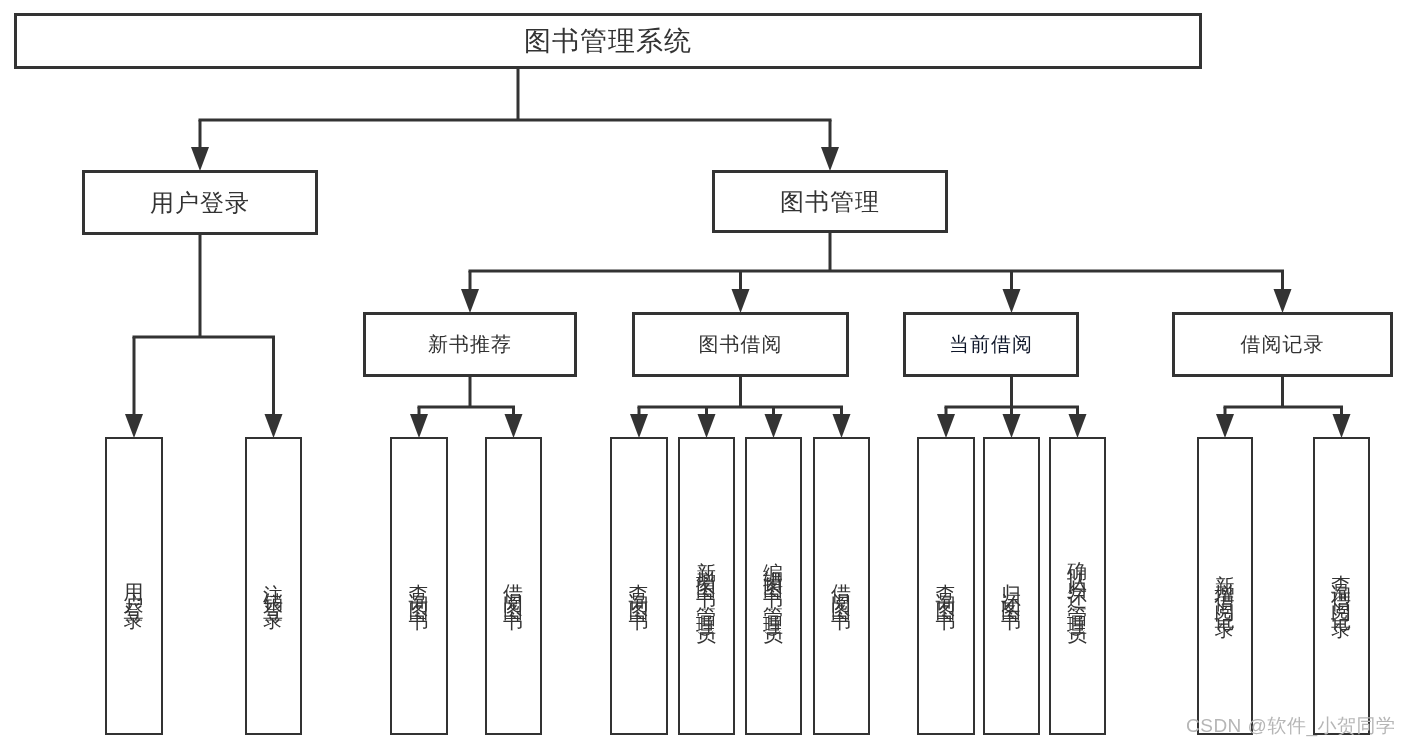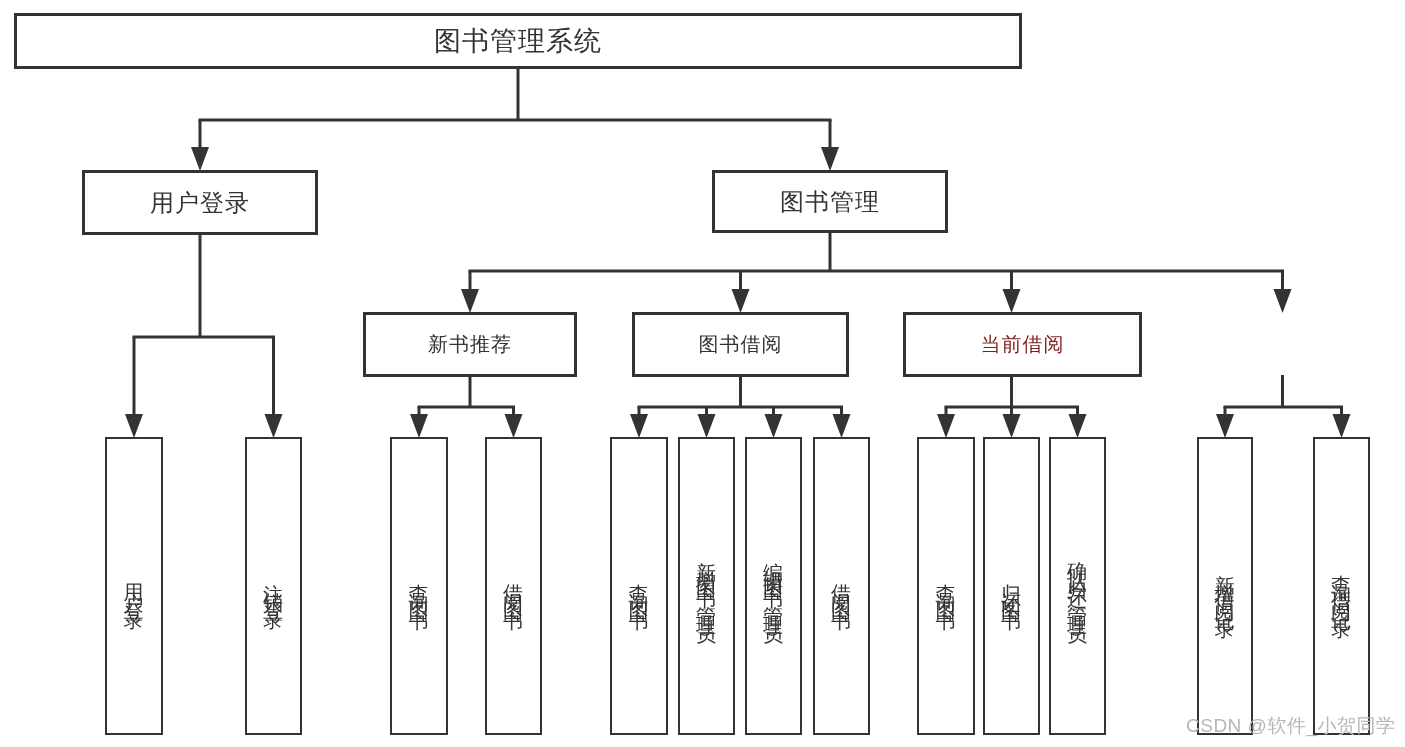--- a/index.html
+++ b/index.html
@@ -108,37 +108,40 @@
       <line x1="1077.5" y1="407" x2="1077.5" y2="417" stroke="#333333" stroke-width="3"></line>
       <polygon points="1068.5,414 1086.5,414 1077.5,438" fill="#333333"></polygon>
       <line x1="1282.5" y1="375" x2="1282.5" y2="407" stroke="#333333" stroke-width="3"></line>
       <line x1="1223.5" y1="407" x2="1343" y2="407" stroke="#333333" stroke-width="3"></line>
       <line x1="1225" y1="407" x2="1225" y2="417" stroke="#333333" stroke-width="3"></line>
       <polygon points="1216,414 1234,414 1225,438" fill="#333333"></polygon>
       <line x1="1341.5" y1="407" x2="1341.5" y2="417" stroke="#333333" stroke-width="3"></line>
       <polygon points="1332.5,414 1350.5,414 1341.5,438" fill="#333333"></polygon>
     </svg>
   <div id="watermark" style="color: rgb(182, 182, 182);">CSDN @软件_小贺同学</div>
-<div class="node lv1" style="left: 14px; top: 13px; width: 1008px; height: 56px; border-color: rgb(51, 51, 51); color: rgb(51, 51, 51);">
+<div class="node lv1" style="left: 14px; top: 13px; width: 1188px; height: 56px; border-color: rgb(51, 51, 51); color: rgb(51, 51, 51);">
       <span class="node-label">图书管理系统</span>
     </div>
     <div class="node lv2" style="left: 82px; top: 170px; width: 236px; height: 65px; border-color: rgb(51, 51, 51); color: rgb(51, 51, 51);">
       <span class="node-label">用户登录</span>
     </div>
     <div class="node lv2" style="left: 712px; top: 170px; width: 236px; height: 63px; border-color: rgb(51, 51, 51); color: rgb(51, 51, 51);">
       <span class="node-label">图书管理</span>
     </div>
     <div class="node lv3" style="left: 363px; top: 312px; width: 214px; height: 65px; border-color: rgb(51, 51, 51); color: rgb(51, 51, 51);">
       <span class="node-label">新书推荐</span>
     </div>
     <div class="node lv3" style="left: 632px; top: 312px; width: 217px; height: 65px; border-color: rgb(51, 51, 51); color: rgb(51, 51, 51); text-align: right;">
       <span class="node-label">图书借阅</span>
     </div>
-    <div class="node lv3" style="left: 903px; top: 312px; width: 239px; height: 65px; border-color: rgb(51, 51, 51); color: #7f1d1d; align-items: center;">
+    <div class="node lv3" style="left: 903px; top: 312px; width: 176px; height: 65px; border-color: rgb(51, 51, 51); color: #0f172a; align-items: center;">
       <span class="node-label">当前借阅</span>
+    </div>
+    <div class="node lv3" style="left: 1172px; top: 312px; width: 221px; height: 65px; border-color: rgb(51, 51, 51); color: rgb(51, 51, 51);">
+      <span class="node-label">借阅记录</span>
     </div>
     <div class="node lv4 vertical" style="left: 105px; top: 437px; width: 58px; height: 298px; border-color: rgb(51, 51, 51); color: rgb(51, 51, 51);">
       <span class="node-label">用户登录</span>
     </div>
     <div class="node lv4 vertical" style="left: 245px; top: 437px; width: 57px; height: 298px; border-color: rgb(51, 51, 51); color: rgb(51, 51, 51);">
       <span class="node-label">注销登录</span>
     </div>
     <div class="node lv4 vertical" style="left: 390px; top: 437px; width: 58px; height: 298px; border-color: rgb(51, 51, 51); color: rgb(51, 51, 51);">
       <span class="node-label">查询图书</span>
     </div>

